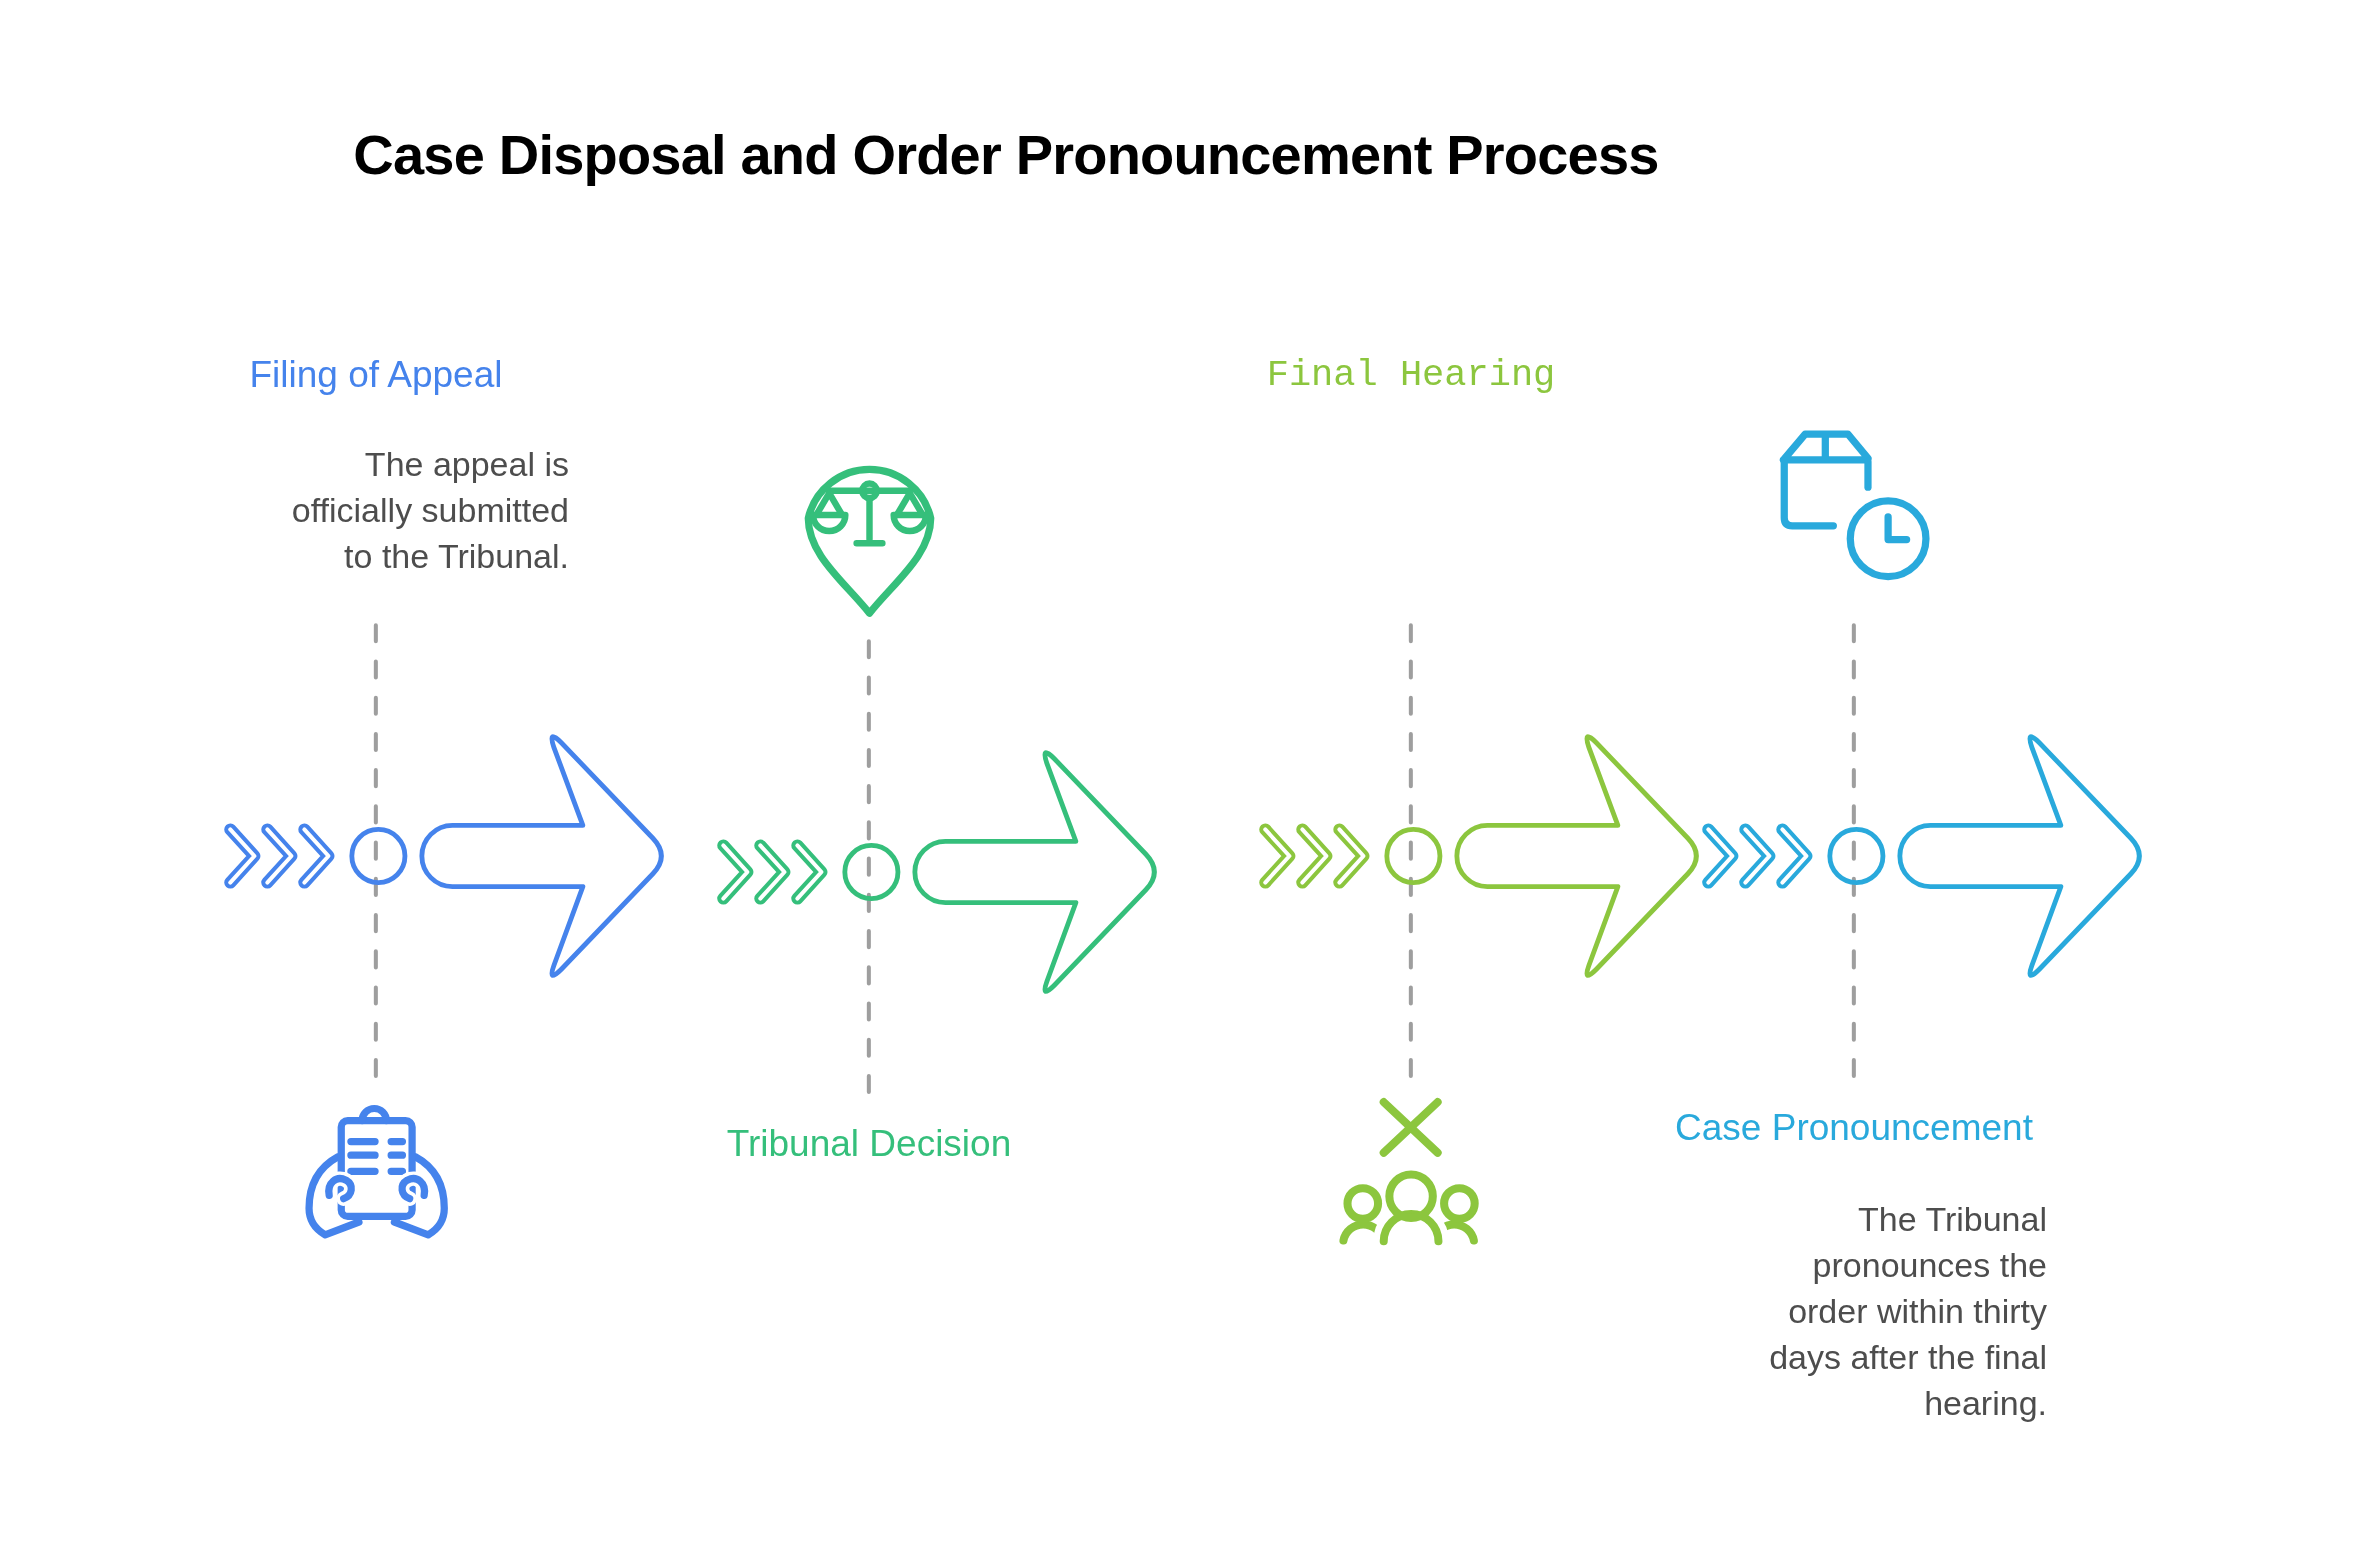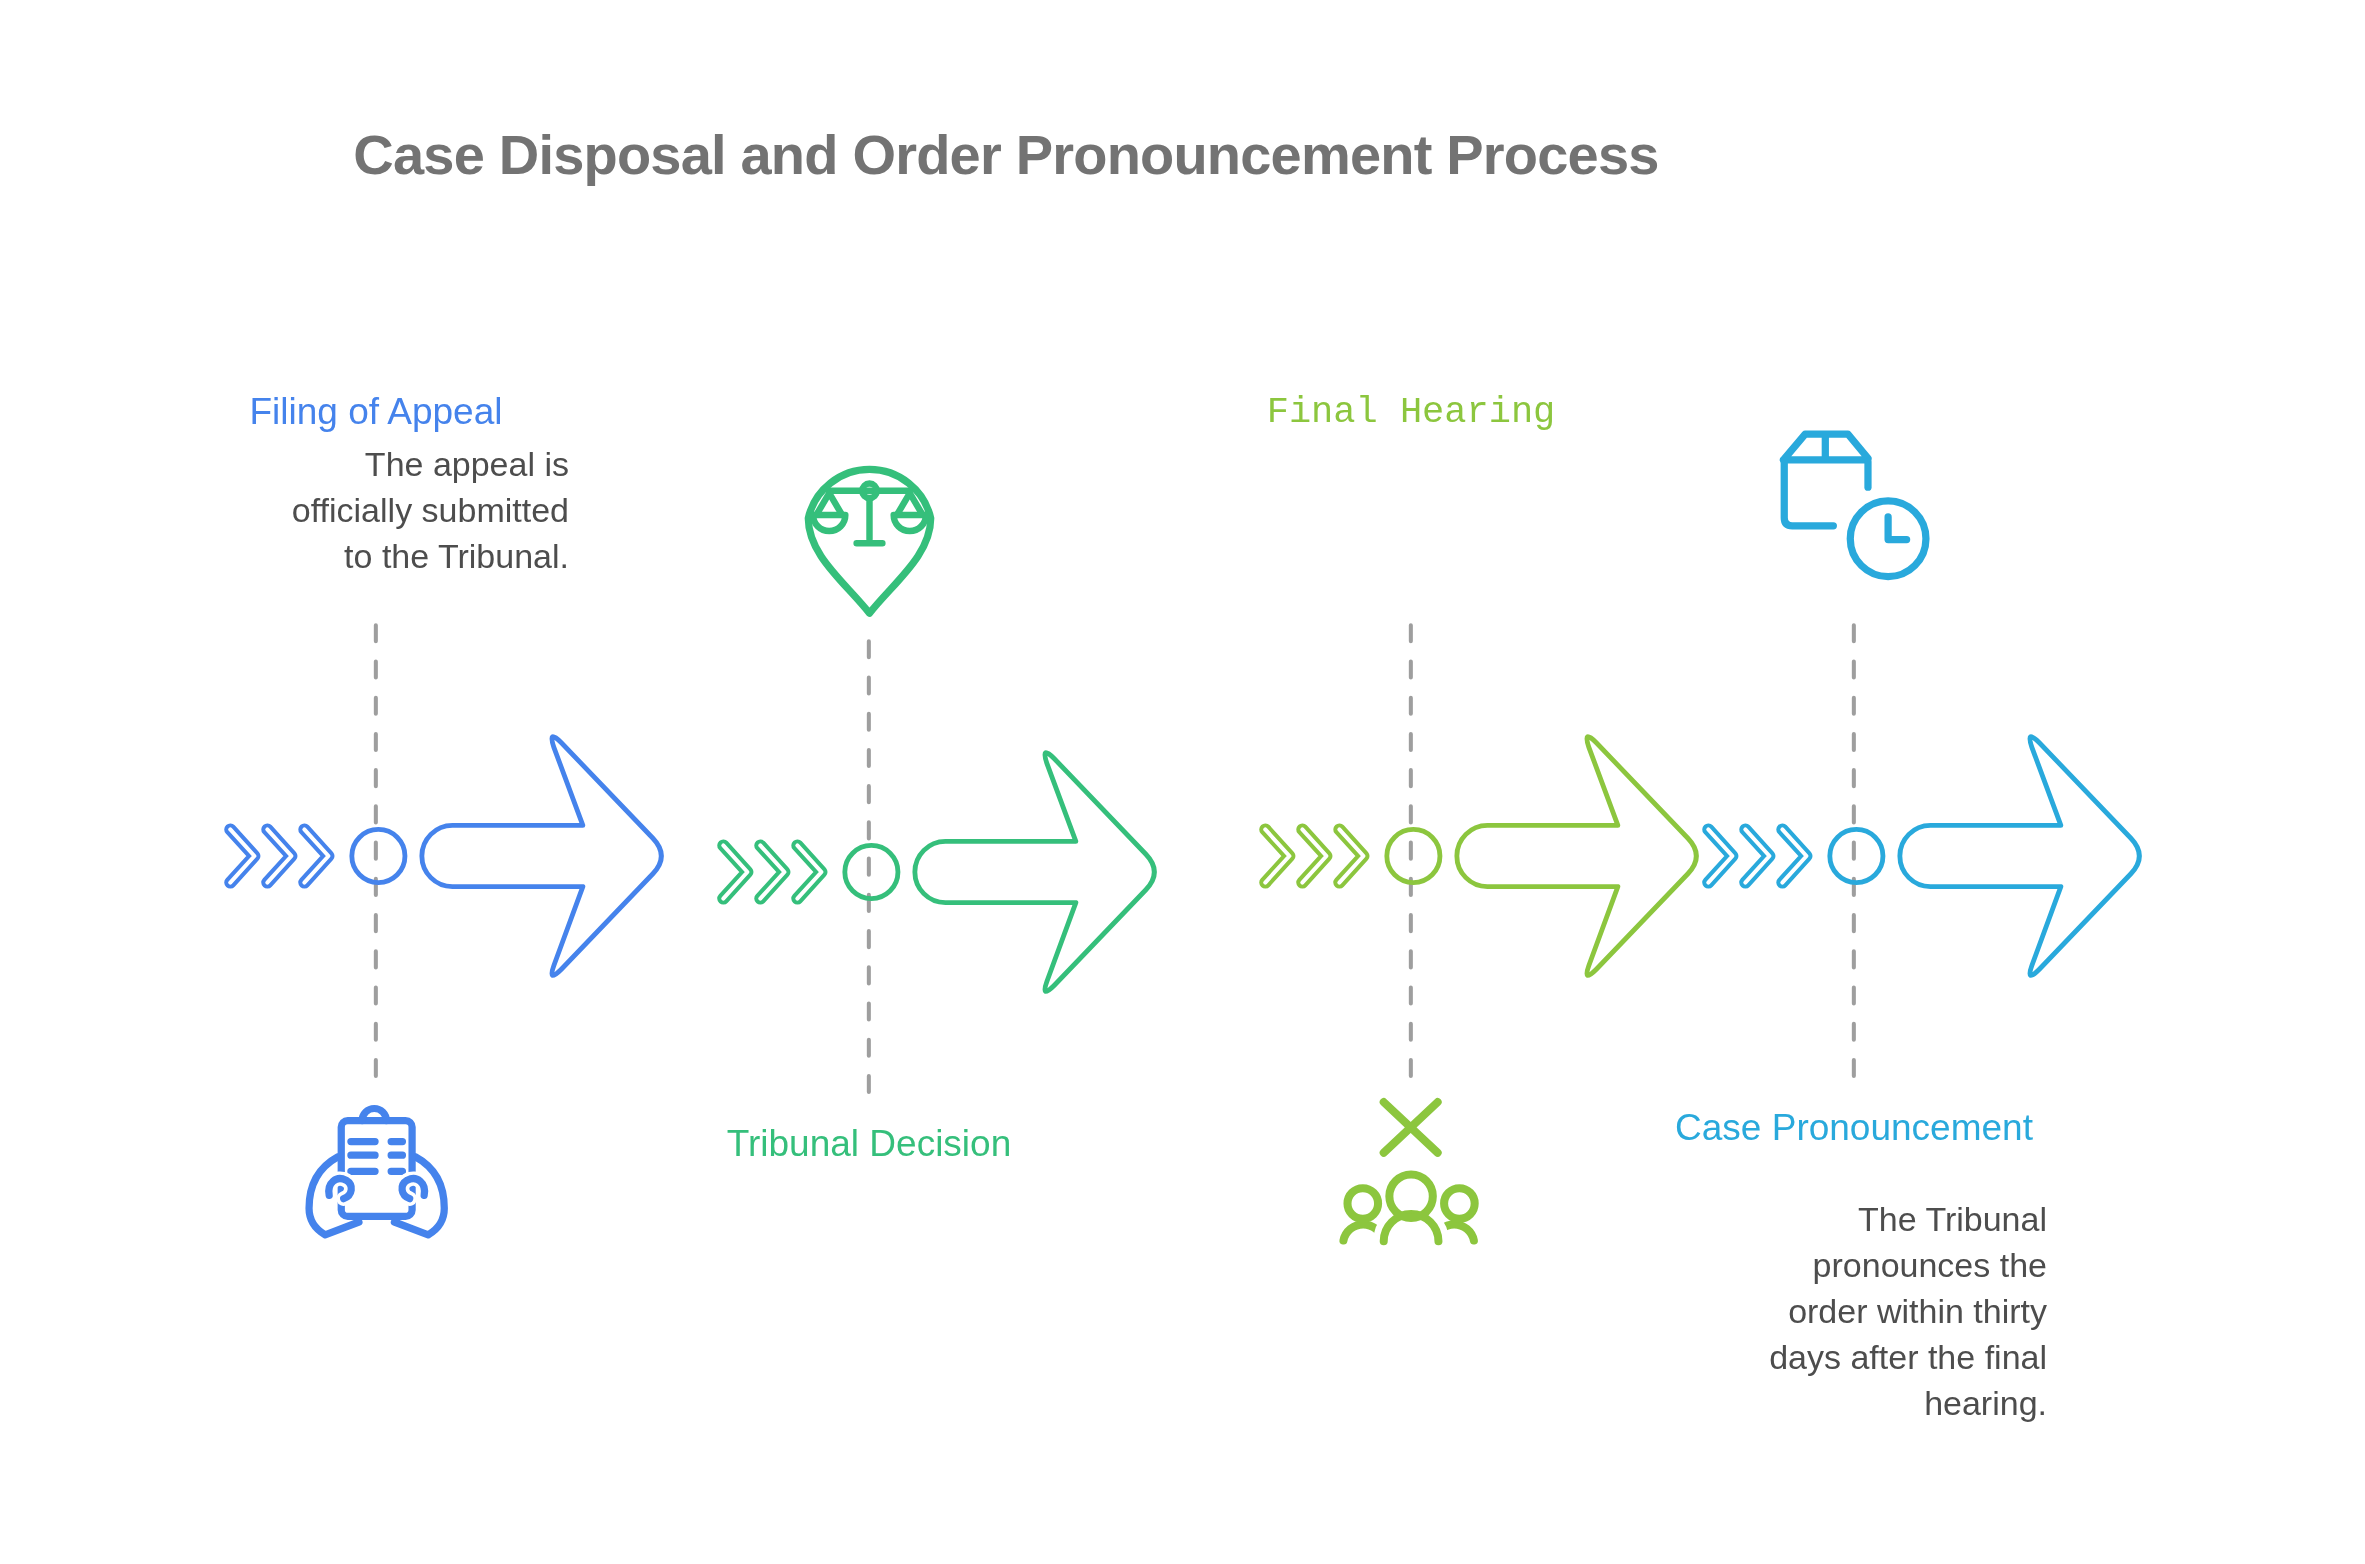--- a/index.html
+++ b/index.html
@@ -2,32 +2,32 @@
 <html style="font-size:13px"><head>
 <meta charset="utf-8">
 <style>
   html,body{margin:0;padding:0;background:#fff;}
   .canvas{
     position:relative;width:2366px;height:1564px;background:#ffffff;
     font-family:"Liberation Sans", sans-serif;overflow:hidden;
   }
   .main-title{
     position:absolute;top:122px;left:0;width:2012px;text-align:center;
-    font-size:56px;font-weight:700;color:#737373;letter-spacing:-0.8px;margin:0;
+    font-size:56px;font-weight:700;color:#000000;letter-spacing:-0.8px;margin:0;
   }
   .stage{position:absolute;top:0;width:492px;height:1564px;}
   .stage.s1{left:130px;color:#4583EC;}
   .stage.s2{left:623px;color:#35BF7B;margin-top:16px;}
   .stage.s3{left:1165px;color:#8CC63E;font-family:Liberation Mono, monospace;}
   .stage.s4{left:1608px;color:#29A9DC;}
   .stage-title{
     position:absolute;left:246px;transform:translateX(-50%);
     font-size:37px;font-weight:400;white-space:nowrap;color:inherit;
   }
-  .stage.s1 .stage-title,.stage.s3 .stage-title{top:354px;margin-top:37px;}
+  .stage.s1 .stage-title,.stage.s3 .stage-title{top:354px;}
   .stage.s2 .stage-title,.stage.s4 .stage-title{top:1107px;}
   .stage-desc{
     position:absolute;left:246px;transform:translateX(-50%);
     font-size:34px;line-height:46px;color:#4d4d4d;text-align:right;
     white-space:pre-line;width:386px;
   }
   .stage.s1 .stage-desc,.stage.s3 .stage-desc{top:441px;}
   .stage.s2 .stage-desc,.stage.s4 .stage-desc{top:1196px;}
   .dash-svg{position:absolute;left:241px;top:622px;}
   .arrow-svg{position:absolute;left:89px;top:711px;}

